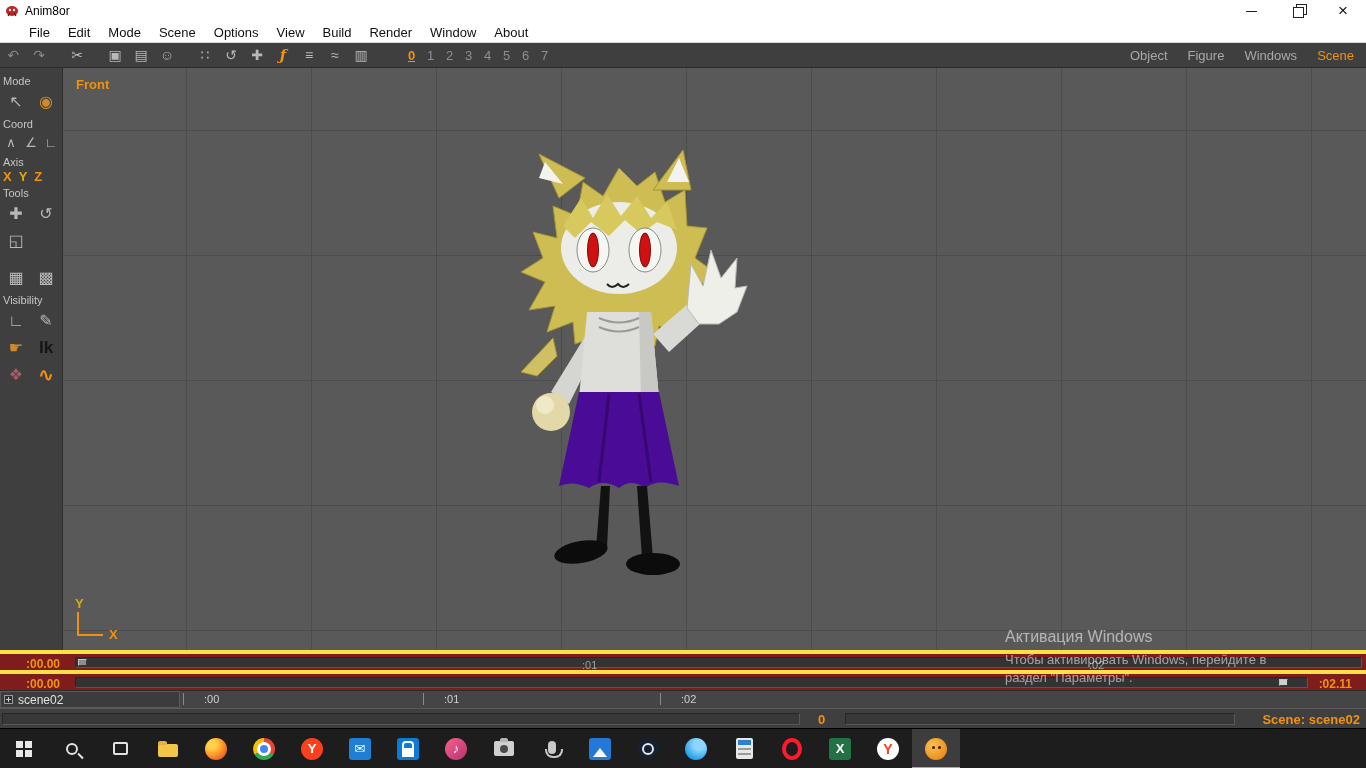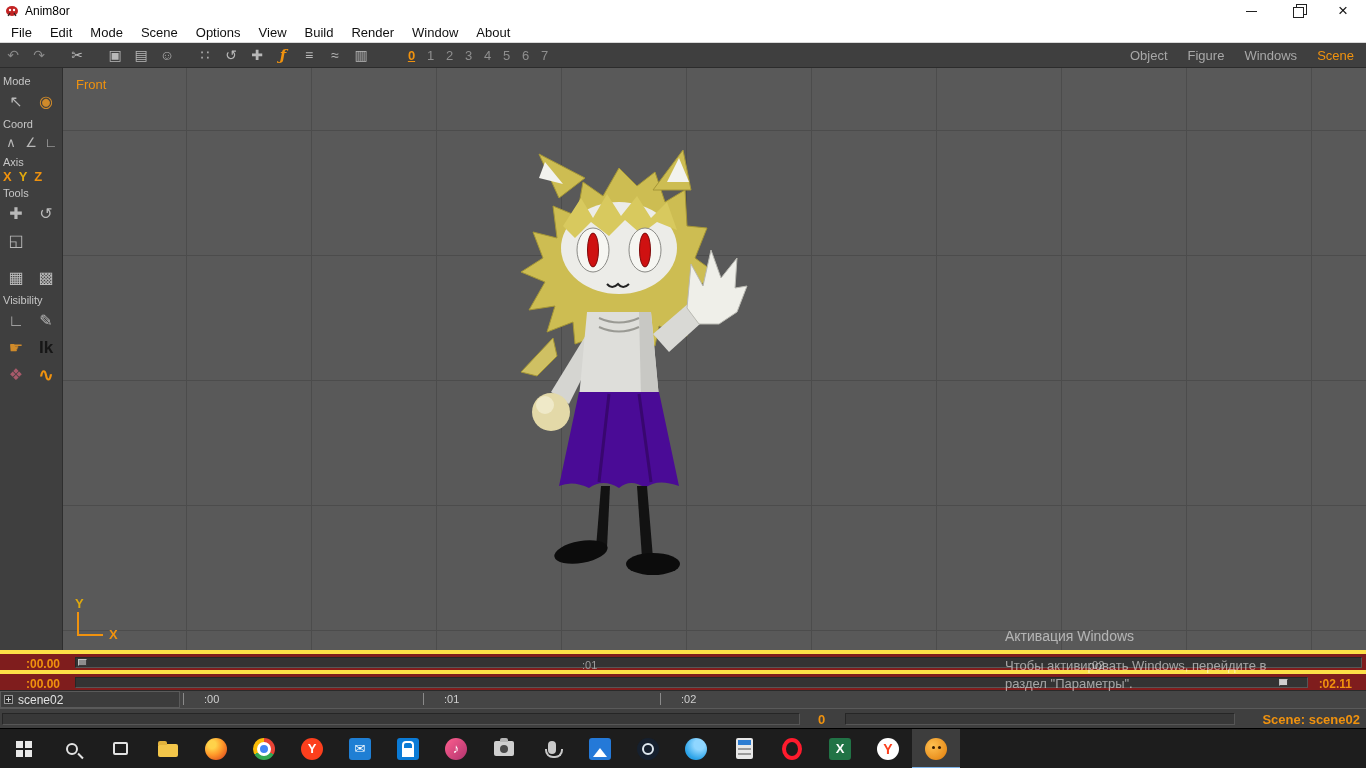--- a/index.html
+++ b/index.html
@@ -11,21 +11,21 @@
   .titlebar .title{font-size:12px;color:#000}
   .app-ico{width:14px;height:14px}
   .win-controls{margin-left:auto;display:flex;height:100%}
   .wbtn{width:46px;display:flex;align-items:center;justify-content:center;color:#111;font-size:14px}
   .min-glyph{width:11px;height:1px;background:#222}
   .restore-glyph{position:relative;width:9px;height:9px;border:1px solid #222;background:#fff}
   .restore-glyph::before{content:"";position:absolute;left:2px;top:-4px;width:9px;height:9px;border:1px solid #222}
   .restore-glyph::after{content:"";position:absolute;left:-1px;top:-1px;width:9px;height:9px;background:#fff;border:1px solid #222}
 
   
-  .menubar{height:21px;background:#ffffff;display:flex;align-items:center;padding-left:2px;flex:0 0 auto;border-bottom:1px solid #d8d8d8}
+  .menubar{height:21px;background:#ffffff;display:flex;align-items:center;padding-left:20px;flex:0 0 auto;border-bottom:1px solid #d8d8d8}
   .menu-item{font-size:13px;color:#101010;padding:1px 9px;cursor:default}
 
   
   .toolbar{height:25px;background:#3f3f3f;display:flex;align-items:center;flex:0 0 auto;border-bottom:1px solid #2c2c2c}
   .tbtn{width:26px;text-align:center;font-size:14px;color:#b8b8b8;line-height:25px}
   .tbtn.dim{color:#8a8a8a}
   .tbtn.key{color:#f0920e;font-family:"DejaVu Serif",serif;font-style:italic;font-weight:bold;font-size:15px}
   .tb-space{width:12px}
   .frame-num{width:19px;text-align:center;font-size:13px;color:#8f8f8f}
   .frame-num.active{color:#f0920e;font-weight:bold;text-decoration:underline}
@@ -43,21 +43,21 @@
   .sb-icon.squig{color:#f0920e;font-size:18px;font-weight:bold}
   .sb-icon.fig{color:#a85a6a}
   .sb-icon.ik{font-family:Liberation Sans, sans-serif;font-weight:bold;color:#161616;font-size:17px}
   .axis-letters{display:flex;padding-left:3px;gap:7px}
   .axis-letter{font-size:13px;font-weight:bold;color:#f0920e}
   .axis-letter.y{color:#dfa90e}
 
   .viewport{position:relative;flex:1 1 auto;background-color:#595959;border-left:1px solid #2e2e2e;overflow:hidden;
     background-image:linear-gradient(to right,#4c4c4c 1px,transparent 1px),linear-gradient(to bottom,#4c4c4c 1px,transparent 1px);
     background-size:125px 125px;background-position:123px 62px}
-  .front-label{position:absolute;left:13px;top:9px;color:#f0920e;font-size:13px;font-weight:normal}
+  .front-label{position:absolute;left:13px;top:9px;color:#f0920e;font-size:13px;font-weight:bold}
   .vp-axis{position:absolute;left:14px;bottom:14px}
   .vp-axis .y-lab{color:#dfa90e;font-size:13px;font-weight:bold;margin-left:-2px;margin-bottom:1px}
   .vp-axis .axline-wrap{display:flex;align-items:flex-end}
   .vp-axis .axlines{width:26px;height:24px;border-left:2px solid #f0920e;border-bottom:2px solid #f0920e}
   .vp-axis .x-lab{color:#f0920e;font-size:13px;font-weight:bold;margin-left:6px;margin-bottom:-6px}
   .character{position:absolute;left:378px;top:78px;width:330px;height:430px}
 
   
   .tl-row{position:relative;height:20px;background:#7f1d1d;border-top:4px solid #fde047;flex:0 0 auto}
   .tl-time{position:absolute;top:3px;color:#f0920e;font-size:12px;font-weight:bold}
@@ -76,21 +76,21 @@
   .expander::after{content:"";position:absolute;left:3px;top:1px;width:1px;height:5px;background:#cfcfcf}
   .rmark{position:absolute;top:2px;font-size:11px;color:#cfcfcf;padding-left:20px;border-left:1px solid #8a8a8a}
 
   .statusrow{position:relative;height:20px;background:#3f3f3f;border-top:1px solid #5a5a5a;flex:0 0 auto}
   .status-groove{position:absolute;top:4px;bottom:3px;background:#383838;border:1px solid;border-color:#262626 #565656 #565656 #262626}
   .status-frame{position:absolute;left:818px;top:3px;color:#f0920e;font-size:13px;font-weight:bold}
   .status-scene{position:absolute;right:6px;top:3px;color:#f0920e;font-size:13px;font-weight:bold}
 
   
   .watermark{position:absolute;left:1005px;top:628px;width:350px;z-index:30;pointer-events:none;color:rgba(255,255,255,.55)}
-  .watermark .wm-title{font-size:14px;margin-bottom:13px}
+  .watermark .wm-title{font-size:16px;margin-bottom:5px}
   .watermark .wm-line{font-size:13px;line-height:1.35}
 
   
   .taskbar{height:40px;background:#1d1d1d;border-top:1px solid #000;display:flex;align-items:center;flex:0 0 auto}
   .tb-slot{width:48px;height:40px;display:flex;align-items:center;justify-content:center;position:relative}
   .tb-slot.active{background:#3d3d3d;box-shadow:inset 0 -2px 0 #7db3e8}
   .circ{width:22px;height:22px;border-radius:50%;display:flex;align-items:center;justify-content:center}
   .tile{width:22px;height:22px;border-radius:3px;display:flex;align-items:center;justify-content:center}
   .ic-start{width:16px;height:16px;background:
     linear-gradient(#e8e8e8,#e8e8e8) 0 0/7px 7px no-repeat,

